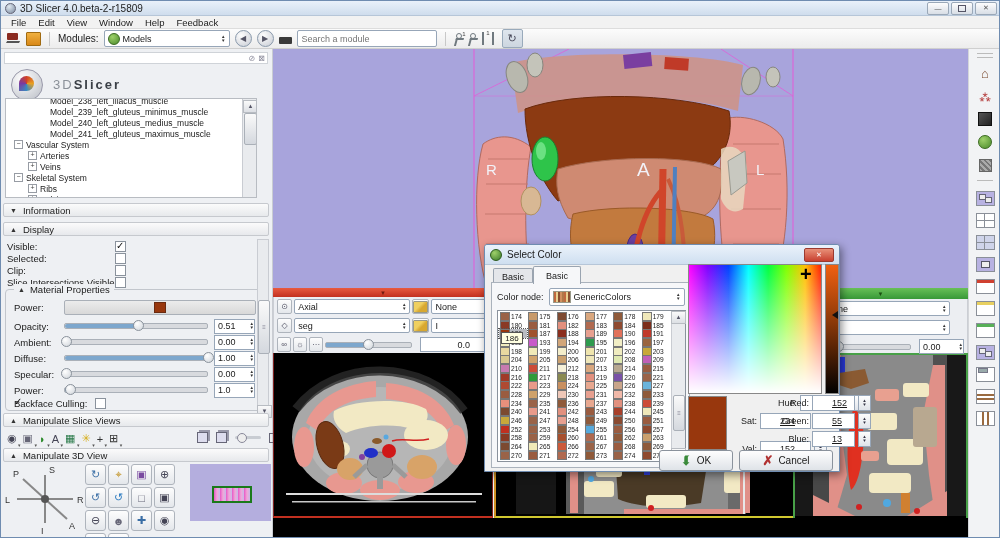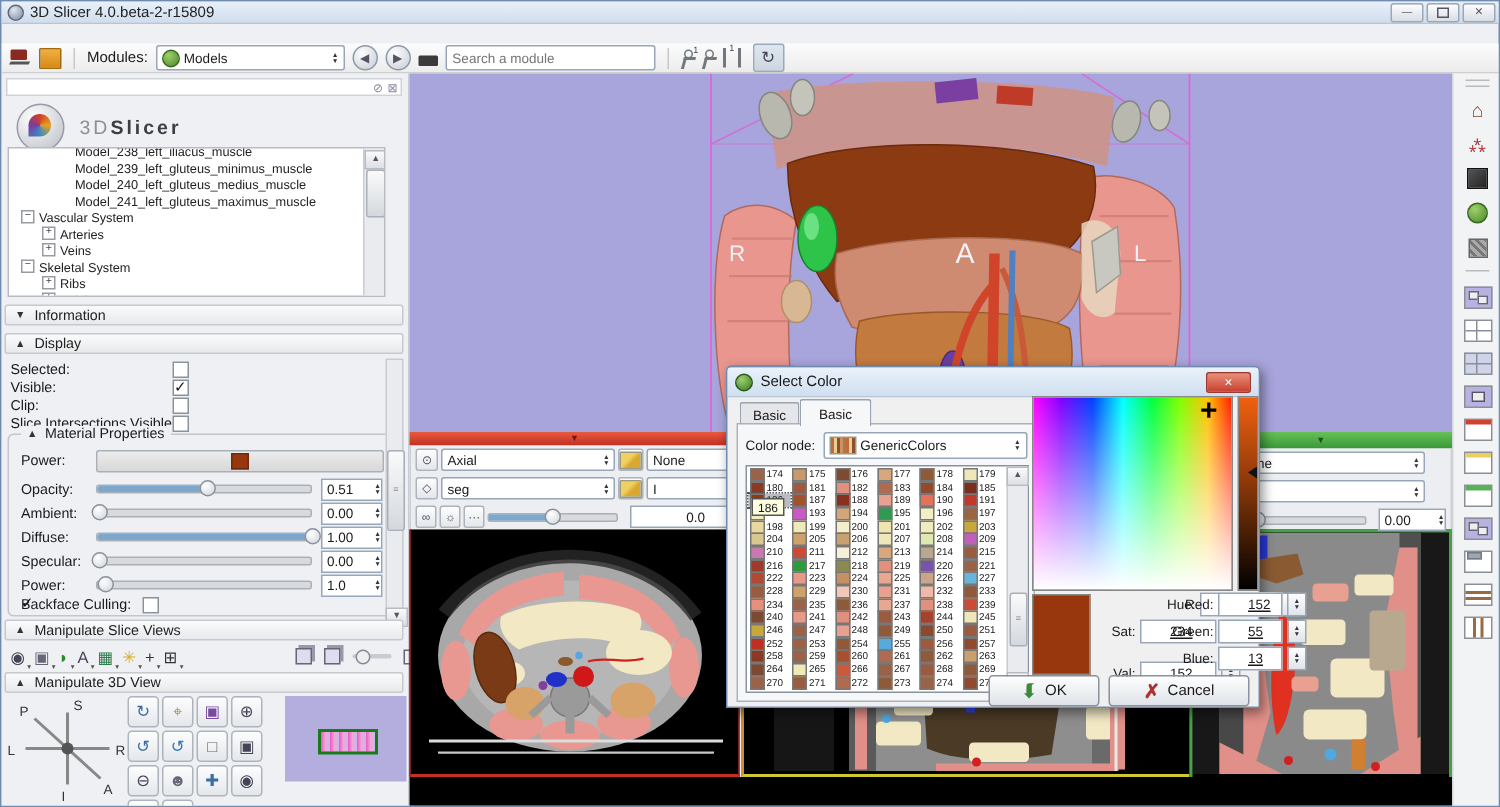--- a/index.html
+++ b/index.html
@@ -120,20 +120,25 @@
     <span class="title">3D Slicer 4.0.beta-2-r15809</span>
     <span style="margin-left:auto" class="flex">
       <span class="winbtn">—</span>
       <span class="winbtn">
           <span style="width:6px;height:5px;border:1px solid #556;"></span>
         </span>
       <span class="winbtn">✕</span>
     </span>
   </div>
 
+  <div class="abs menubar">
+    <span>
+      
+    <span class="menuitem">File</span><span class="menuitem">Edit</span><span class="menuitem">View</span><span class="menuitem">Window</span><span class="menuitem">Help</span><span class="menuitem">Feedback</span></span>
+  </div>
 
   <div class="abs toolbar">
     <span style="width:16px;height:14px;position:relative;">
       <span style="position:absolute;left:2px;top:1px;width:11px;height:7px;background:#8a2a20;border-radius:1px;"></span>
       <span style="position:absolute;left:1px;top:9px;width:13px;height:2px;border-top:2px solid #555;transform:skewX(-30deg);"></span>
     </span>
     <span style="width:13px;height:12px;background:linear-gradient(#f0b040,#d88818);border:1px solid #a06a10;border-radius:1px;"></span>
     <span class="tsep"></span>
     <span>Modules:</span>
     <span class="combo" style="width:118px;">
@@ -239,27 +244,27 @@
         <span>Information</span>
     </div>
     <div class="abs hdr" style="left:2px;top:173px;width:266px;">
       <span class="tri">▲</span>
         <span>Display</span>
     </div>
 
     <div class="abs" style="left:6px;top:191px;width:250px;">
 
         <div class="cbrow">
+          <span>Visible:</span>
+          <span class="cb on"></span>
+        </div>
+
+        <div class="cbrow">
           <span>Selected:</span>
           <span class="cb off"></span>
-        </div>
-
-        <div class="cbrow">
-          <span>Visible:</span>
-          <span class="cb on"></span>
         </div>
 
         <div class="cbrow">
           <span>Clip:</span>
           <span class="cb off"></span>
         </div>
 
         <div class="cbrow">
           <span>Slice Intersections Visible:</span>
           <span class="cb off"></span>

